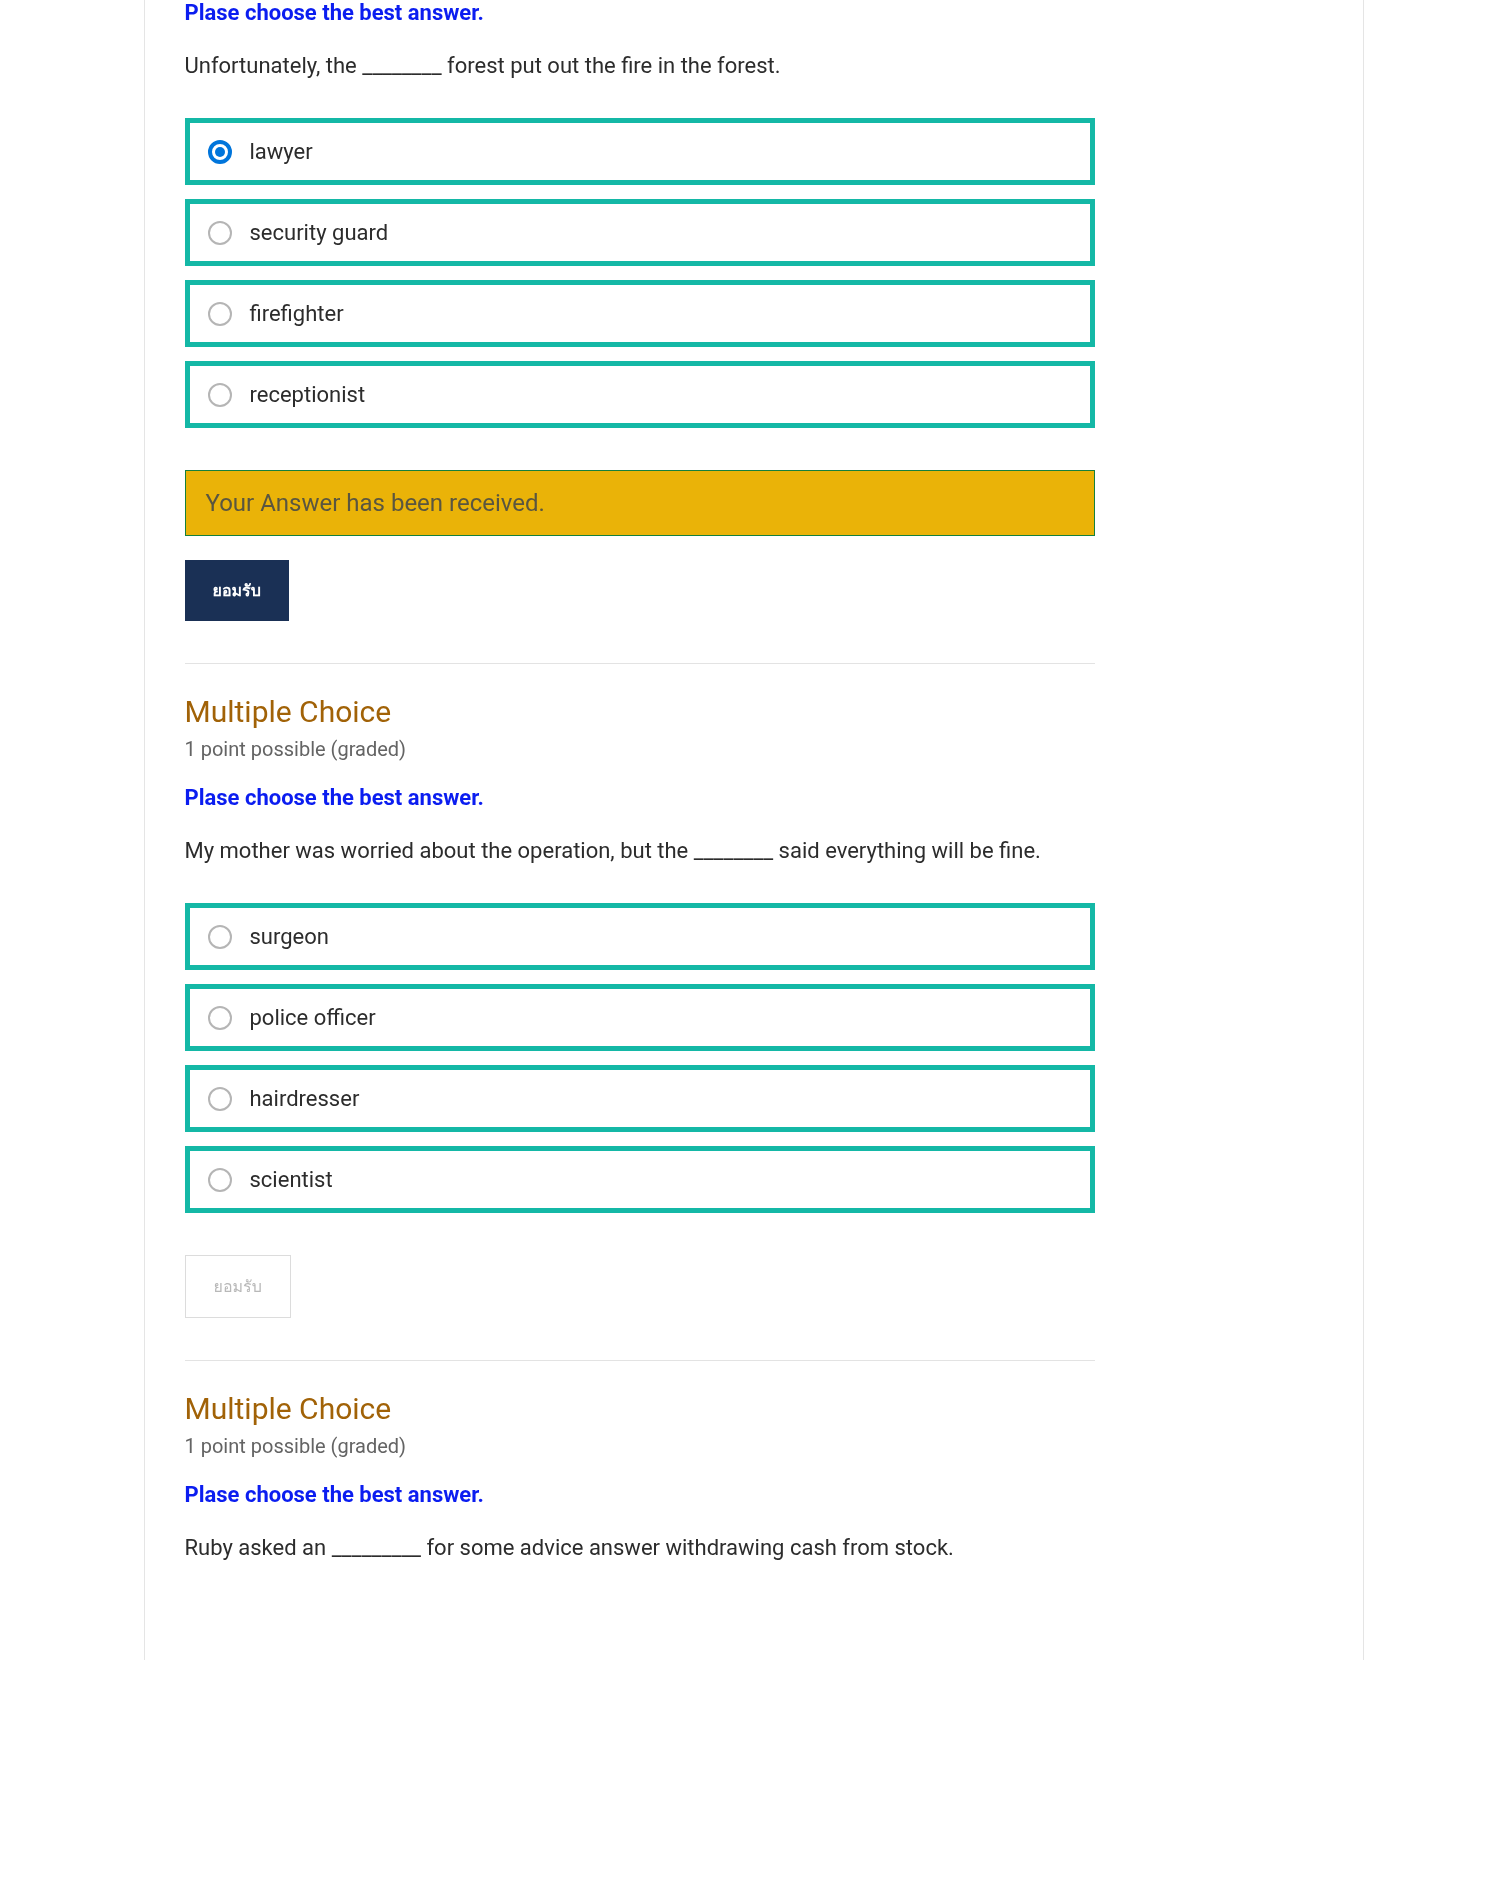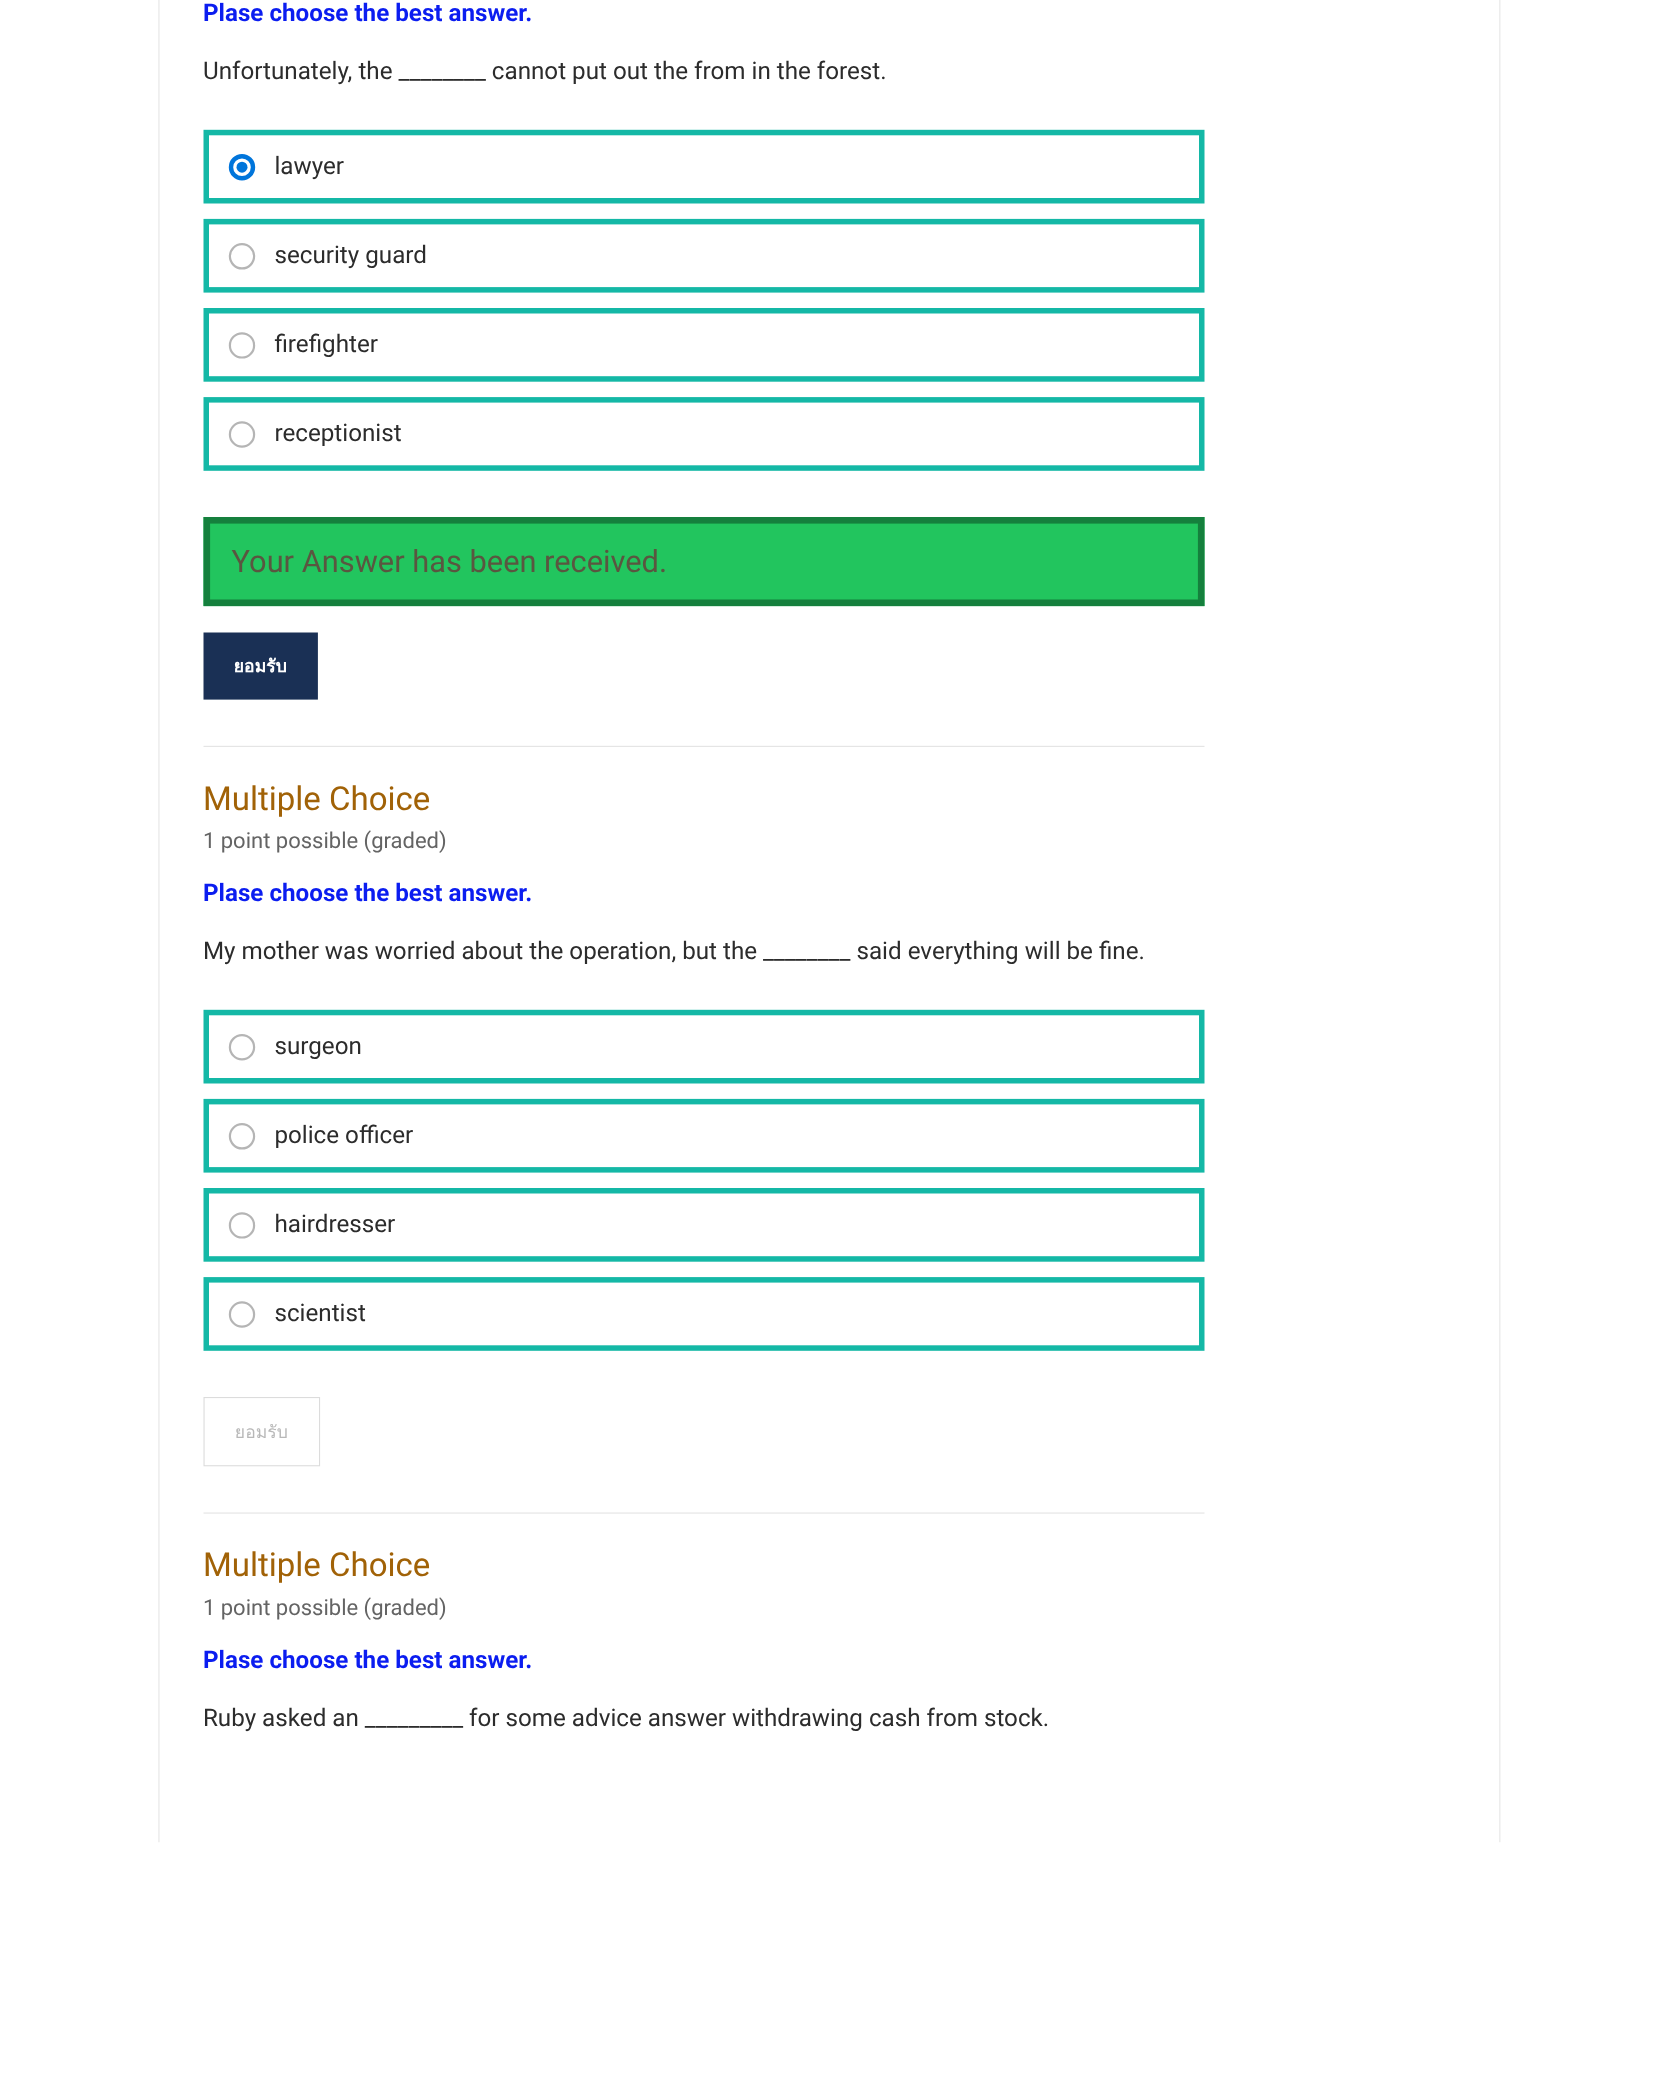--- a/index.html
+++ b/index.html
@@ -76,24 +76,24 @@
     border: 4px solid #0075db;
   }
   .radio.checked::after {
     content: "";
     position: absolute;
     inset: 3px;
     border-radius: 50%;
     background: #0075db;
   }
   .notice {
-    border: 6px solid #15803d;
-    background: #22c55e;
+    border: 1px solid #15803d;
+    background: #eab308;
     color: #5a5640;
-    font-size: 28px;
+    font-size: 24px;
     padding: 18px 20px;
     margin-bottom: 24px;
   }
   .submit {
     display: inline-block;
     background: #1a3055;
     color: #fff;
     border: none;
     font-size: 16px;
     font-weight: 600;
@@ -114,21 +114,21 @@
   }
 </style>
 </head>
 <body>
 
 <div class="page">
   <div class="inner">
 
     
     <p class="instruct">Plase choose the best answer.</p>
-    <p class="question">Unfortunately, the ________ cannot put out the from in the forest.</p>
+    <p class="question">Unfortunately, the ________ forest put out the fire in the forest.</p>
     <div class="choices">
       <label class="choice">
         <span class="radio checked"></span>
         <span>lawyer</span>
       </label>
       <label class="choice">
         <span class="radio"></span>
         <span>security guard</span>
       </label>
       <label class="choice">

